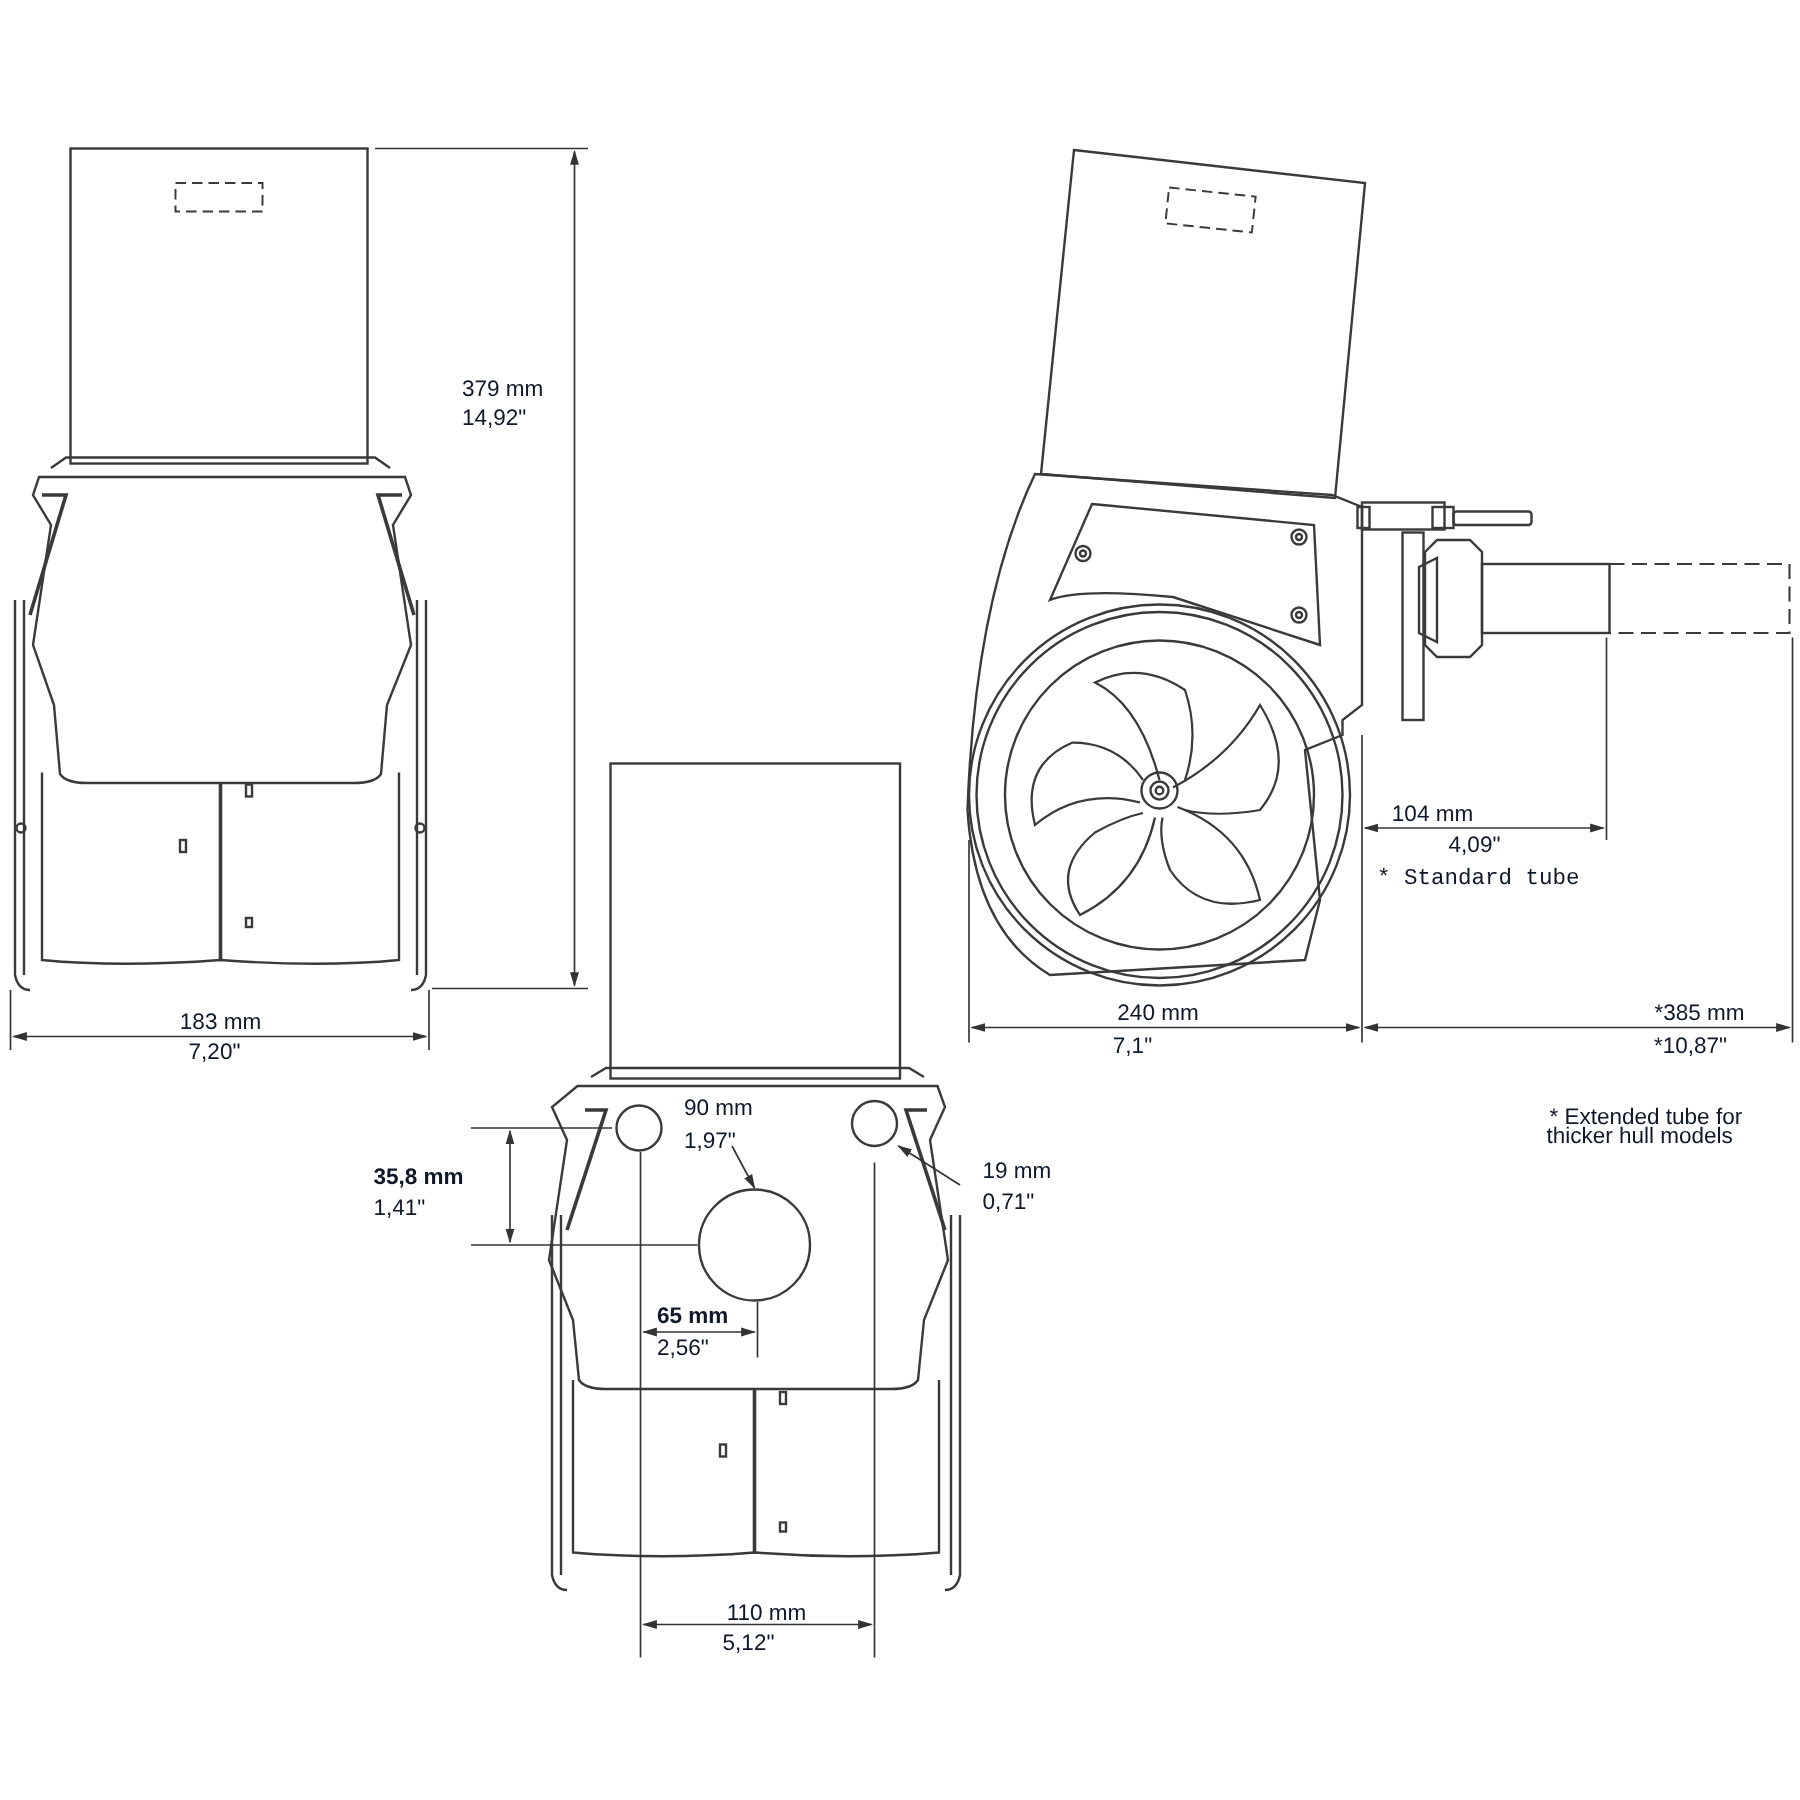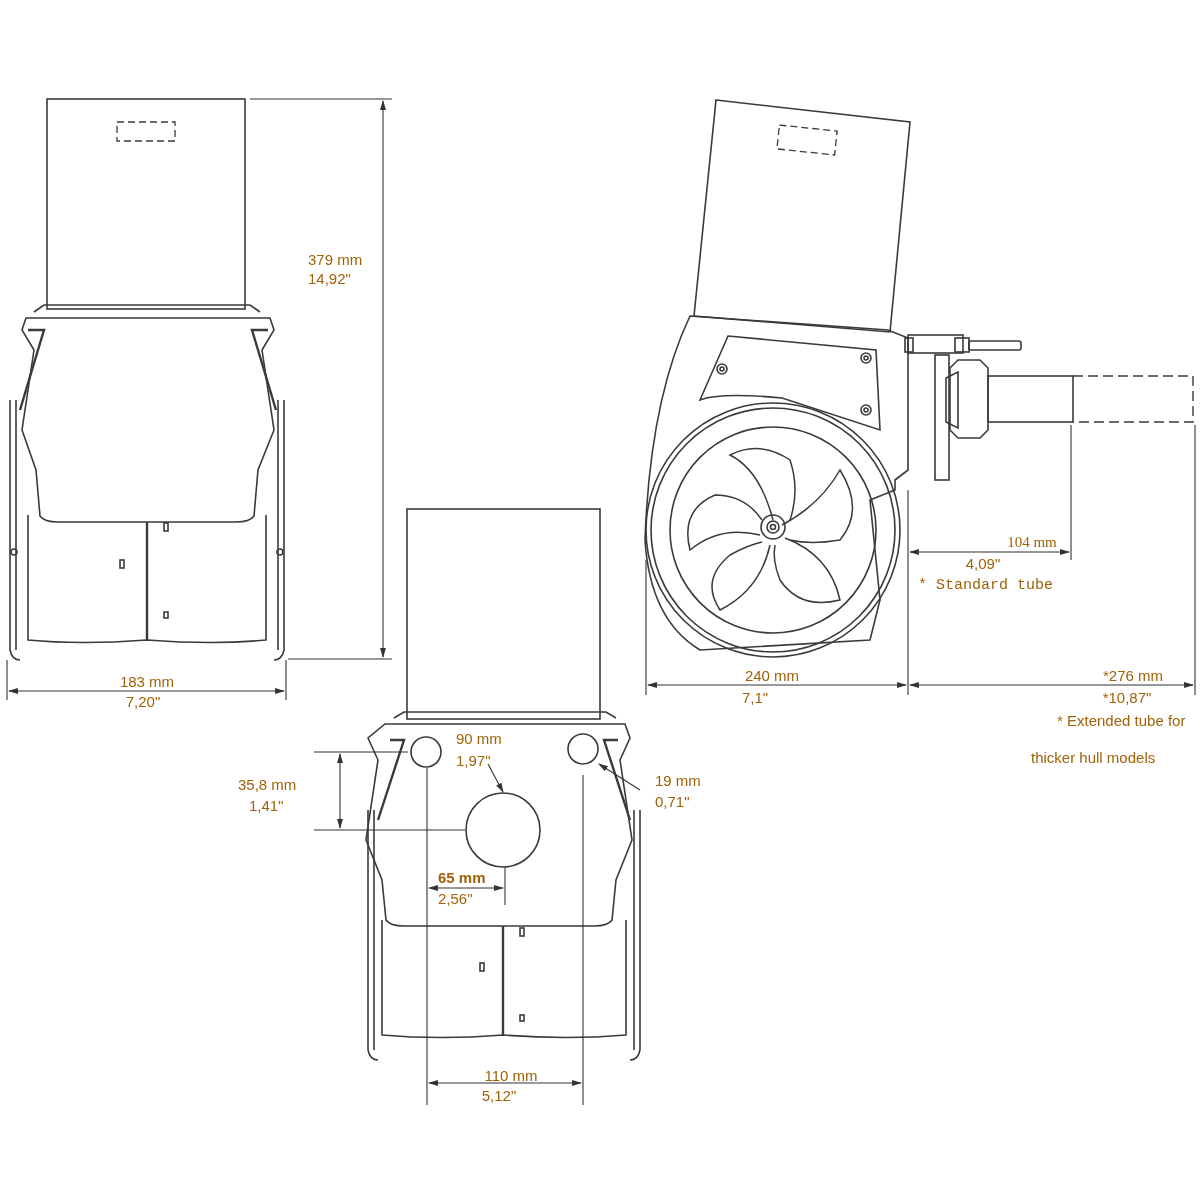--- a/index.html
+++ b/index.html
@@ -1,19 +1,19 @@
 <!DOCTYPE html>
 <html><head>
 <meta charset="utf-8">
 <style>
   html, body { margin:0; padding:0; background:#ffffff; }
   body { width:1200px; height:1200px; position:relative; overflow:hidden;
          font-family:"Liberation Sans", sans-serif; color:#3a3a3a; }
   svg { position:absolute; left:0; top:0; }
-  .lbl { position:absolute; font-size:15px; line-height:19px; color:#a16207; white-space:nowrap; }
+  .lbl { position:absolute; font-size:15px; line-height:19px; color:#0f172a; white-space:nowrap; }
   .c { text-align:center; transform:translateX(-50%); }
 </style>
 </head>
 <body>
 
 <svg width="1200" height="1200" viewBox="0 0 1200 1200">
   <defs>
     <marker id="arr" viewBox="0 0 10 10" refX="9" refY="5" markerWidth="9" markerHeight="9" orient="auto-start-reverse">
       <path d="M0,2 L10,5 L0,8 z" fill="#333"></path>
     </marker>
@@ -140,33 +140,33 @@
     <line x1="488" y1="764" x2="503" y2="792" marker-end="url(#arr)"></line>
     <line x1="640" y1="790" x2="599" y2="764" marker-end="url(#arr)"></line>
   </g>
 </svg>
 
 <div class="lbl" style="left:308px; top:250px;">379 mm</div>
 <div class="lbl" style="left:308px; top:269px;">14,92"</div>
 <div class="lbl c" style="left:147px; top:672px;text-align:center;">183 mm</div>
 <div class="lbl c" style="left:143px; top:692px;">7,20"</div>
 
-<div class="lbl c" style="left:1032px; top:533px;font-family:Liberation Serif, serif;">104 mm</div>
+<div class="lbl c" style="left:955px; top:533px;">104 mm</div>
 <div class="lbl c" style="left:983px; top:554px;">4,09"</div>
 <div class="lbl" style="left:918px; top:576px;font-family:Liberation Mono, monospace;">* Standard tube</div>
 
 <div class="lbl c" style="left:772px; top:666px;">240 mm</div>
 <div class="lbl c" style="left:755px; top:688px;">7,1"</div>
-<div class="lbl c" style="left:1133px; top:666px;">*276 mm</div>
+<div class="lbl c" style="left:1133px; top:666px;">*385 mm</div>
 <div class="lbl c" style="left:1127px; top:688px;">*10,87"</div>
-<div class="lbl" style="left:1033px; top:711px;margin-left:24px;">* Extended tube for</div>
+<div class="lbl" style="left:1033px; top:735px;">* Extended tube for</div>
 <div class="lbl" style="left:1031px; top:732px;margin-top:16px;">thicker hull models</div>
 
 <div class="lbl" style="left:456px; top:729px;">90 mm</div>
 <div class="lbl" style="left:456px; top:751px;">1,97"</div>
 <div class="lbl" style="left:655px; top:771px;">19 mm</div>
 <div class="lbl" style="left:655px; top:792px;">0,71"</div>
-<div class="lbl" style="left:238px; top:775px;">35,8 mm</div>
+<div class="lbl" style="left:249px; top:775px;font-weight:bold;">35,8 mm</div>
 <div class="lbl" style="left:249px; top:796px;">1,41"</div>
 <div class="lbl" style="left:438px; top:868px;font-weight:bold;">65 mm</div>
 <div class="lbl" style="left:438px; top:889px;">2,56"</div>
 <div class="lbl c" style="left:511px; top:1066px;">110 mm</div>
 <div class="lbl c" style="left:499px; top:1086px;">5,12"</div>
 
 </body></html>

